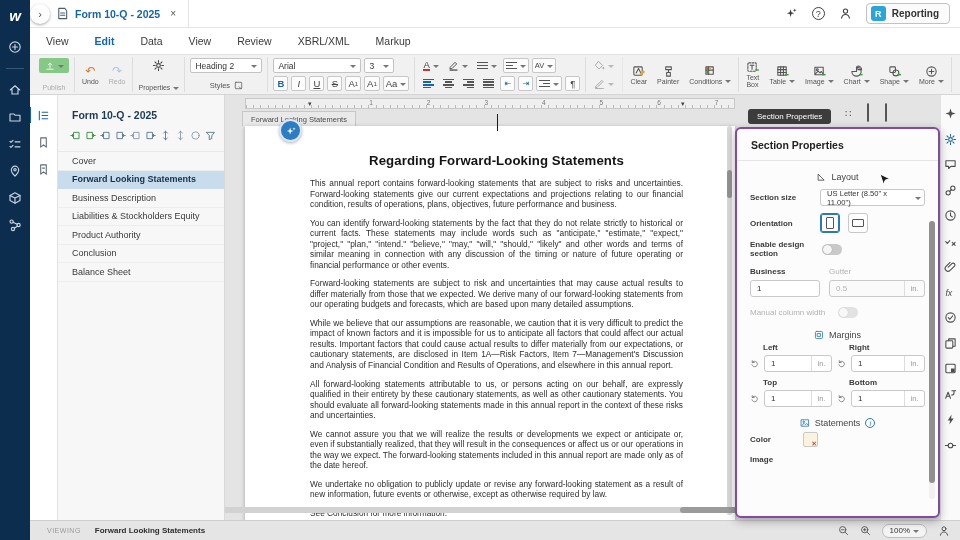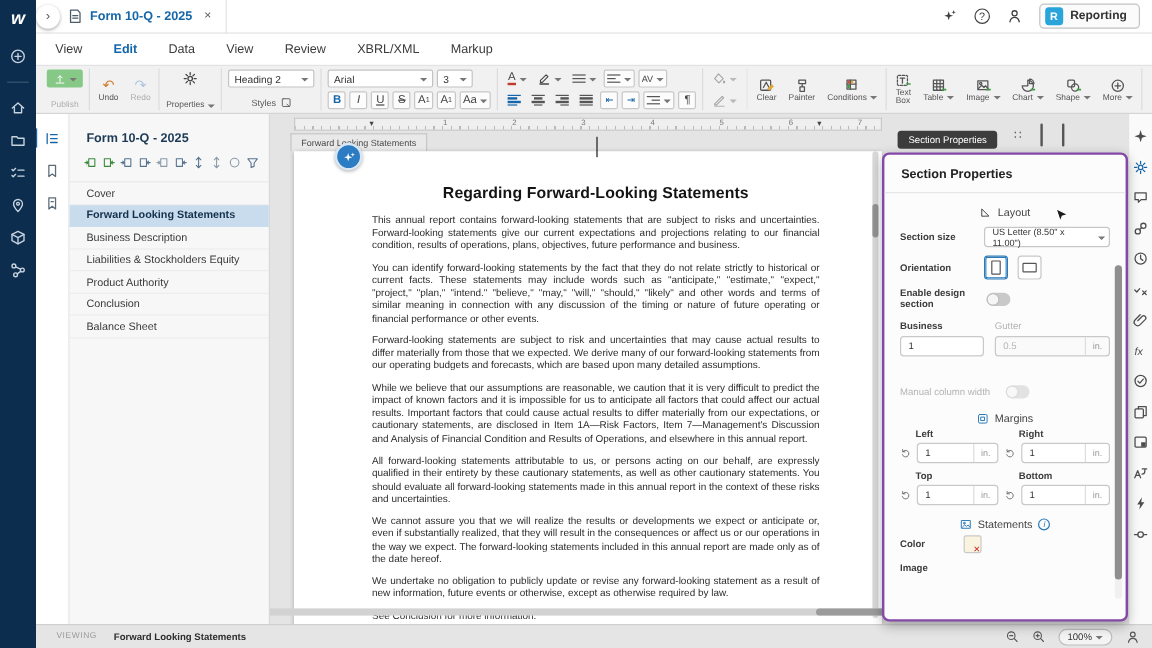--- a/index.html
+++ b/index.html
@@ -745,21 +745,21 @@
       </div>
       <div class="prow" style="margin-top:4px;gap:9px">
         <div class="pinput" style="width:70px">
             <span class="val">1</span>
           </div>
         <div class="pinput dis" style="flex:1">
             <span class="val">0.5</span>
             <span class="unit">in.</span>
           </div>
       </div>
-      <div class="prow" style="margin-top:24px">
+      <div class="prow" style="margin-top:10px">
         <span class="collabel dis" style="width:88px">Manual column width</span>
         <div class="toggle dis"></div>
       </div>
       <div class="sec-head" style="margin-top:12px">
         <svg class="ic" style="width:10px;height:10px;color:#2a7ab8" viewBox="0 0 14 14">
             <rect x="2" y="2" width="10" height="10" rx="1.5"></rect>
             <rect x="5" y="5" width="4" height="4"></rect>
           </svg>
         <span>Margins</span>
       </div>

